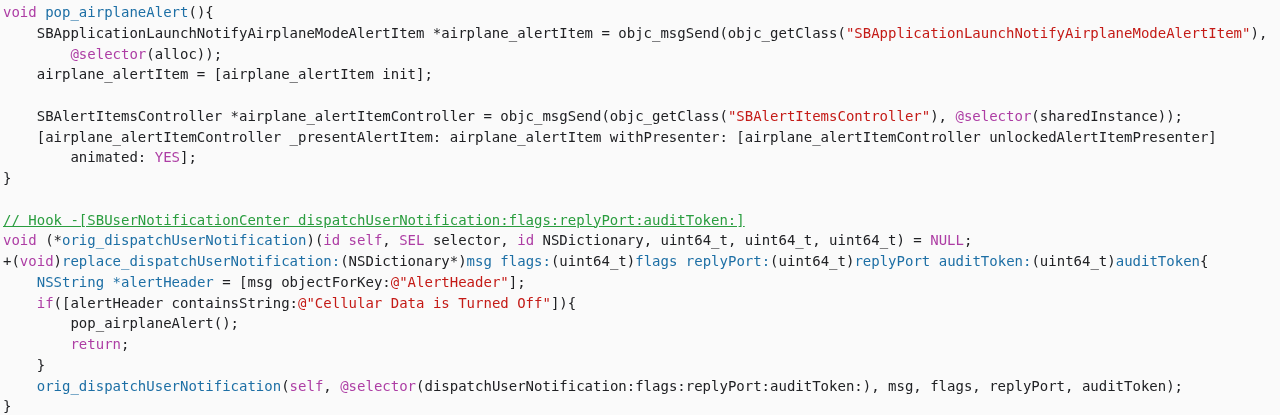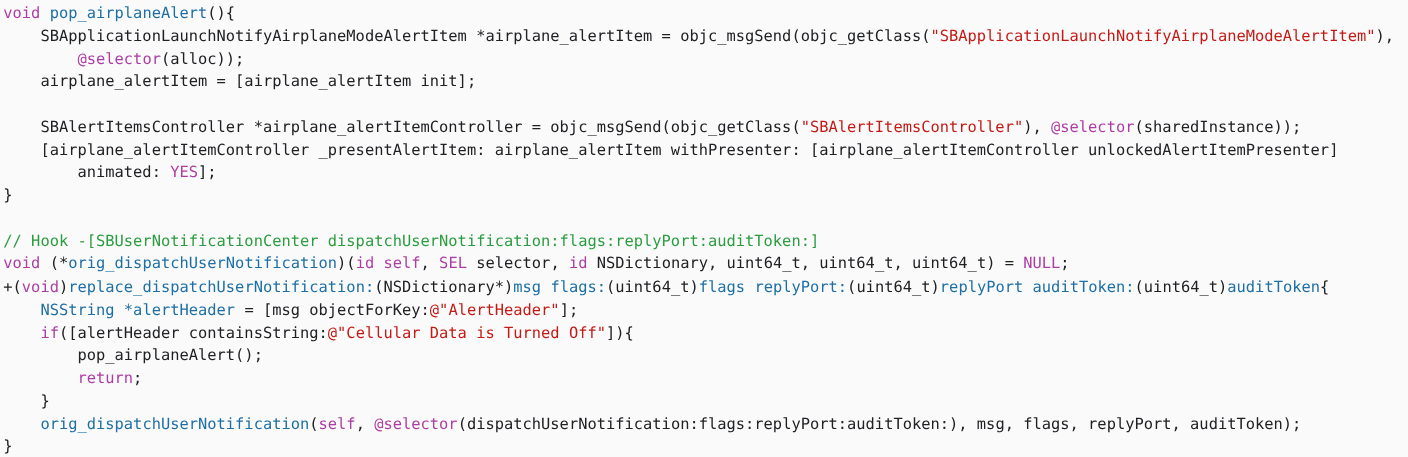--- a/index.html
+++ b/index.html
@@ -28,18 +28,18 @@
     color: var(--tok-p);
   }
   .code-line {
     min-height: 20.75px;
     white-space: pre;
   }
   .tok-p { color: var(--tok-p); }
   .tok-k { color: var(--tok-k); }
   .tok-f { color: var(--tok-f); }
   .tok-s { color: var(--tok-s); }
-  .tok-c { color: var(--tok-c); }
+  .tok-c { color: var(--tok-c); text-decoration: underline; }
 </style>
 </head>
 <body>
 
 <div class="code-block"><div class="code-line"><span class="tok-k">void</span><span class="tok-p"> </span><span class="tok-f">pop_airplaneAlert</span><span class="tok-p">(){</span></div><div class="code-line"><span class="tok-p">    SBApplicationLaunchNotifyAirplaneModeAlertItem *airplane_alertItem = objc_msgSend(objc_getClass(</span><span class="tok-s">"SBApplicationLaunchNotifyAirplaneModeAlertItem"</span><span class="tok-p">),</span></div><div class="code-line"><span class="tok-p">        </span><span class="tok-k">@selector</span><span class="tok-p">(alloc));</span></div><div class="code-line"><span class="tok-p">    airplane_alertItem = [airplane_alertItem init];</span></div><div class="code-line"></div><div class="code-line"><span class="tok-p">    SBAlertItemsController *airplane_alertItemController = objc_msgSend(objc_getClass(</span><span class="tok-s">"SBAlertItemsController"</span><span class="tok-p">), </span><span class="tok-k">@selector</span><span class="tok-p">(sharedInstance));</span></div><div class="code-line"><span class="tok-p">    [airplane_alertItemController _presentAlertItem: airplane_alertItem withPresenter: [airplane_alertItemController unlockedAlertItemPresenter]</span></div><div class="code-line"><span class="tok-p">        animated: </span><span class="tok-k">YES</span><span class="tok-p">];</span></div><div class="code-line"><span class="tok-p">}</span></div><div class="code-line"></div><div class="code-line"><span class="tok-c">// Hook -[SBUserNotificationCenter dispatchUserNotification:flags:replyPort:auditToken:]</span></div><div class="code-line"><span class="tok-k">void</span><span class="tok-p"> (*</span><span class="tok-f">orig_dispatchUserNotification</span><span class="tok-p">)(</span><span class="tok-k">id</span><span class="tok-p"> </span><span class="tok-k">self</span><span class="tok-p">, </span><span class="tok-k">SEL</span><span class="tok-p"> selector, </span><span class="tok-k">id</span><span class="tok-p"> NSDictionary, uint64_t, uint64_t, uint64_t) = </span><span class="tok-k">NULL</span><span class="tok-p">;</span></div><div class="code-line"><span class="tok-p">+(</span><span class="tok-k">void</span><span class="tok-p">)</span><span class="tok-f">replace_dispatchUserNotification:</span><span class="tok-p">(NSDictionary*)</span><span class="tok-f">msg</span><span class="tok-p"> </span><span class="tok-f">flags:</span><span class="tok-p">(uint64_t)</span><span class="tok-f">flags</span><span class="tok-p"> </span><span class="tok-f">replyPort:</span><span class="tok-p">(uint64_t)</span><span class="tok-f">replyPort</span><span class="tok-p"> </span><span class="tok-f">auditToken:</span><span class="tok-p">(uint64_t)</span><span class="tok-f">auditToken</span><span class="tok-p">{</span></div><div class="code-line"><span class="tok-p">    </span><span class="tok-f">NSString</span><span class="tok-p"> </span><span class="tok-f">*alertHeader</span><span class="tok-p"> = [msg objectForKey:</span><span class="tok-s">@"AlertHeader"</span><span class="tok-p">];</span></div><div class="code-line"><span class="tok-p">    </span><span class="tok-k">if</span><span class="tok-p">([alertHeader containsString:</span><span class="tok-s">@"Cellular Data is Turned Off"</span><span class="tok-p">]){</span></div><div class="code-line"><span class="tok-p">        pop_airplaneAlert();</span></div><div class="code-line"><span class="tok-p">        </span><span class="tok-k">return</span><span class="tok-p">;</span></div><div class="code-line"><span class="tok-p">    }</span></div><div class="code-line"><span class="tok-p">    </span><span class="tok-f">orig_dispatchUserNotification</span><span class="tok-p">(</span><span class="tok-k">self</span><span class="tok-p">, </span><span class="tok-k">@selector</span><span class="tok-p">(dispatchUserNotification:flags:replyPort:auditToken:), msg, flags, replyPort, auditToken);</span></div><div class="code-line"><span class="tok-p">}</span></div></div>
 
 </body></html>

